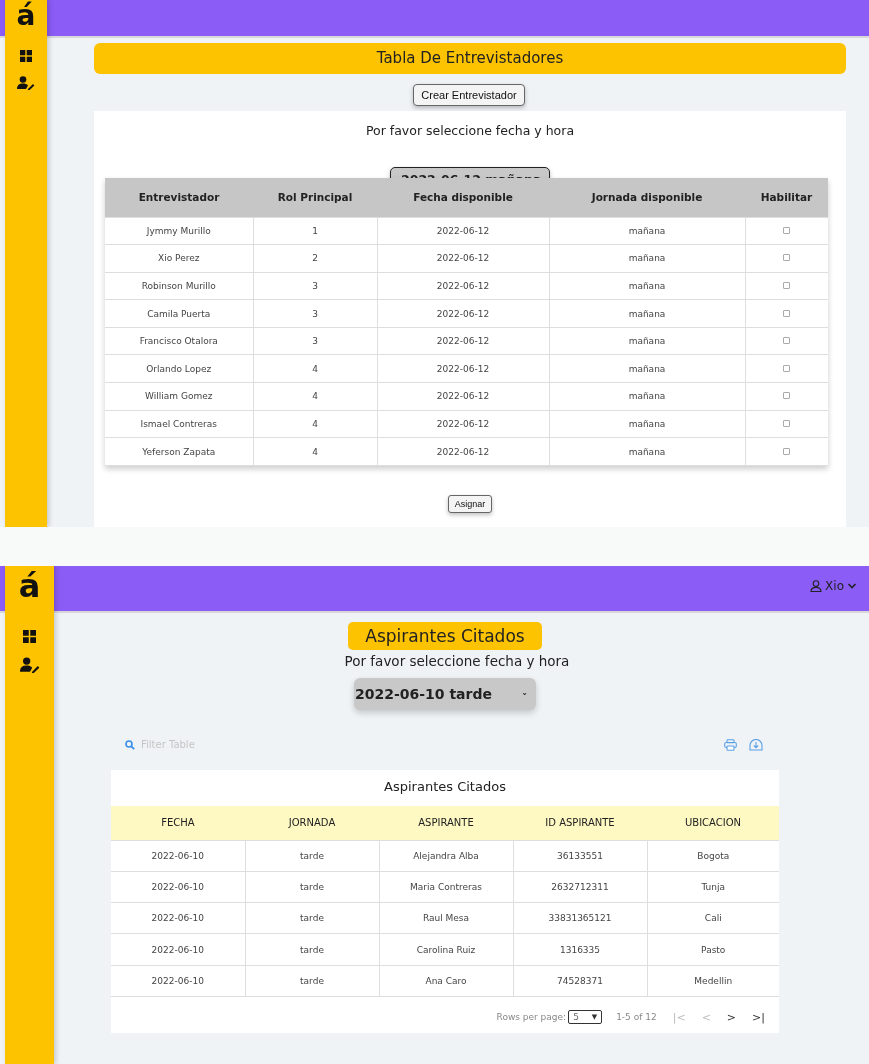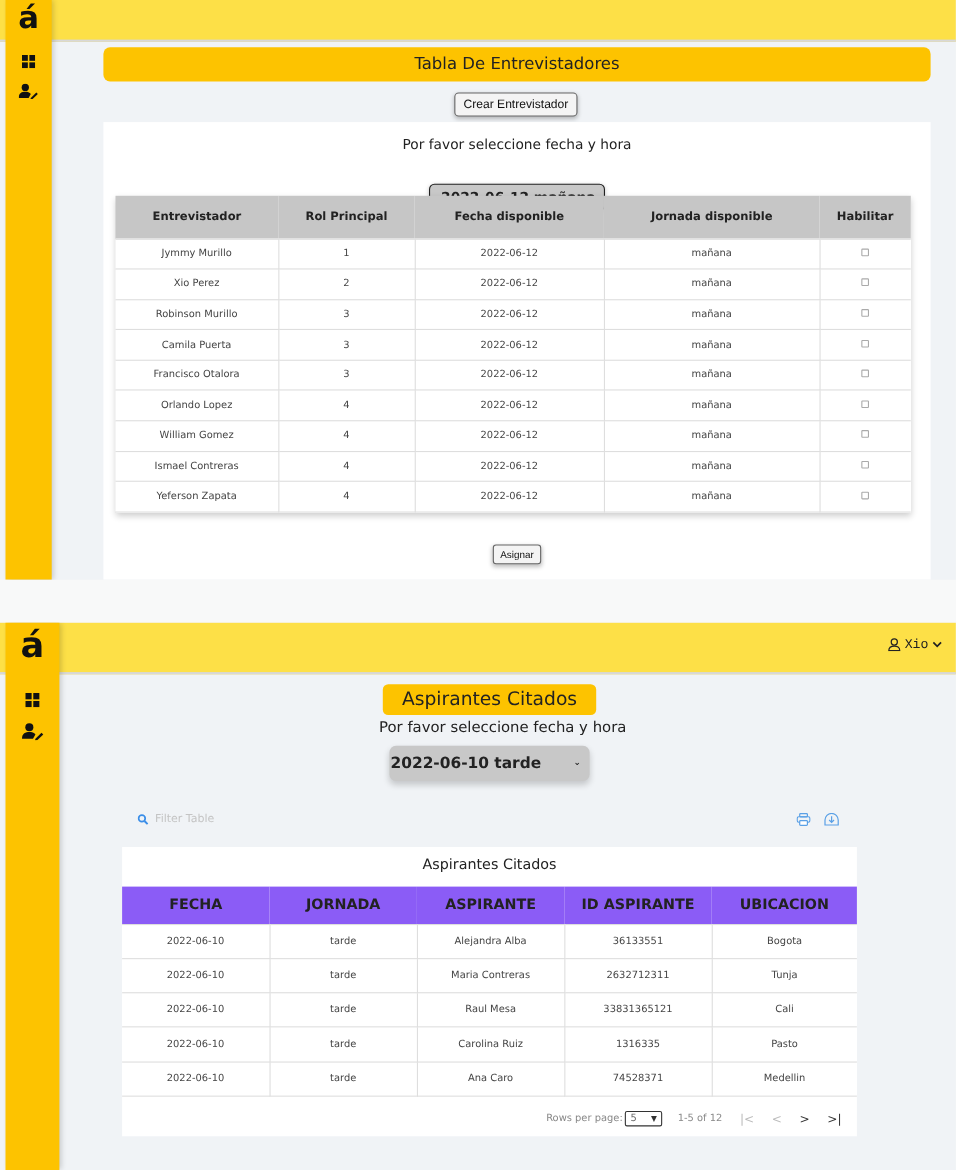--- a/index.html
+++ b/index.html
@@ -11,21 +11,21 @@
   .sidebar { position: absolute; left: 5px; top: 0; bottom: 0; background: #fdc300; box-shadow: 2px 0 5px rgba(0,0,0,0.18); z-index: 3; display: flex; flex-direction: column; align-items: center; }
   #s1 .sidebar { width: 42px; }
   #s2 .sidebar { width: 49px; }
   .logo { font-family: "DejaVu Sans", sans-serif; font-weight: bold; color: #111; line-height: 1; }
   #s1 .logo { font-size: 28px; margin-top: 2px; height: 36px; }
   #s2 .logo { font-size: 32px; margin-top: 4px; height: 46px; }
   .nav-icon { margin-top: 12px; display: flex; align-items: center; justify-content: center; cursor: pointer; }
   #s2 .nav-icon { margin-top: 14px; }
   .nav-icon + .nav-icon { margin-top: 14px; }
 
-  .topbar { position: absolute; left: 0; right: 0; top: 0; background: #fde047; border-bottom: 2px solid #d8d8d8; z-index: 2; font-family: Liberation Mono, monospace; }
+  .topbar { position: absolute; left: 0; right: 0; top: 0; background: #8b5cf6; border-bottom: 2px solid #d8d8d8; z-index: 2; }
   #s1 .topbar { height: 38px; }
   #s2 .topbar { height: 47px; }
 
   .user-menu { position: absolute; right: 12px; top: 13px; display: flex; align-items: center; gap: 3px; font-size: 12px; color: #222; cursor: pointer; }
 
   
   .title-bar { position: absolute; left: 94px; top: 43px; width: 752px; height: 31px; background: #fdc300; border-radius: 6px; text-align: center; font-size: 15px; line-height: 31px; color: #222; }
   .btn-crear { position: absolute; left: 413px; top: 84px; width: 112px; height: 22px; font-size: 11px; background: #f4f4f4; border: 1px solid #666; border-radius: 4px; box-shadow: 0 2px 4px rgba(0,0,0,0.25); color: #111; cursor: pointer; font-family: "Liberation Sans", sans-serif; }
   .panel1 { position: absolute; left: 94px; top: 111px; width: 752px; height: 416px; background: #fff; }
   .prompt1 { position: absolute; left: 0; right: 0; top: 12px; text-align: center; font-size: 12.5px; color: #222; }
@@ -45,21 +45,21 @@
   .select2 { position: absolute; left: 354px; top: 112px; width: 182px; height: 32px; background: #c8c8c8; border-radius: 6px; box-shadow: 0 3px 6px rgba(0,0,0,0.18); font-size: 14px; font-weight: bold; display: flex; align-items: center; padding-left: 1px; cursor: pointer; }
   .select2 .chev { position: absolute; right: 8px; top: 10px; font-size: 8px; }
   .filter { position: absolute; left: 125px; top: 173px; display: flex; align-items: center; gap: 6px; font-size: 10px; color: #c8c8c8; }
   .filter input { border: none; background: transparent; font-size: 10px; color: #999; width: 120px; outline: none; font-family: "DejaVu Sans", sans-serif; }
   .filter input::placeholder { color: #c4c4c4; }
   .tool-icons { position: absolute; left: 724px; top: 173px; display: flex; gap: 12px; }
   .panel2 { position: absolute; left: 111px; top: 204px; width: 668px; height: 98px + 0px; }
   .panel2 { height: 263px; background: #fff; }
   .caption2 { position: absolute; left: 0; right: 0; top: 9px; text-align: center; font-size: 13px; color: #222; }
   .t2 { position: absolute; left: 0; top: 36px; width: 668px; }
-  .t2 th { background: #8b5cf6; height: 34px; font-size: 13px; font-weight: bold; color: #222; }
+  .t2 th { background: #fef9c3; height: 34px; font-size: 10px; font-weight: normal; color: #222; }
   .t2 td { height: 31.3px; font-size: 9px; text-align: center; color: #444; border: 1px solid #dedede; background: #fff; }
   .t2 tr td:first-child { border-left: none; margin-left: 28px; }
   .t2 tr td:last-child { border-right: none; }
   .pager { position: absolute; right: 14px; bottom: 9px; display: flex; align-items: center; font-size: 9px; color: #888; }
   .rpp-select { margin-left: 2px; width: 34px; height: 14px; border: 1px solid #333; border-radius: 2px; display: flex; align-items: center; justify-content: space-between; padding: 0 4px; color: #666; font-size: 9px; cursor: pointer; }
   .range { margin-left: 14px; }
   .pg-btn { margin-left: 16px; font-size: 11px; color: #bbb; cursor: pointer; }
   .pg-btn.on { color: #333; }
 </style>
 </head>

